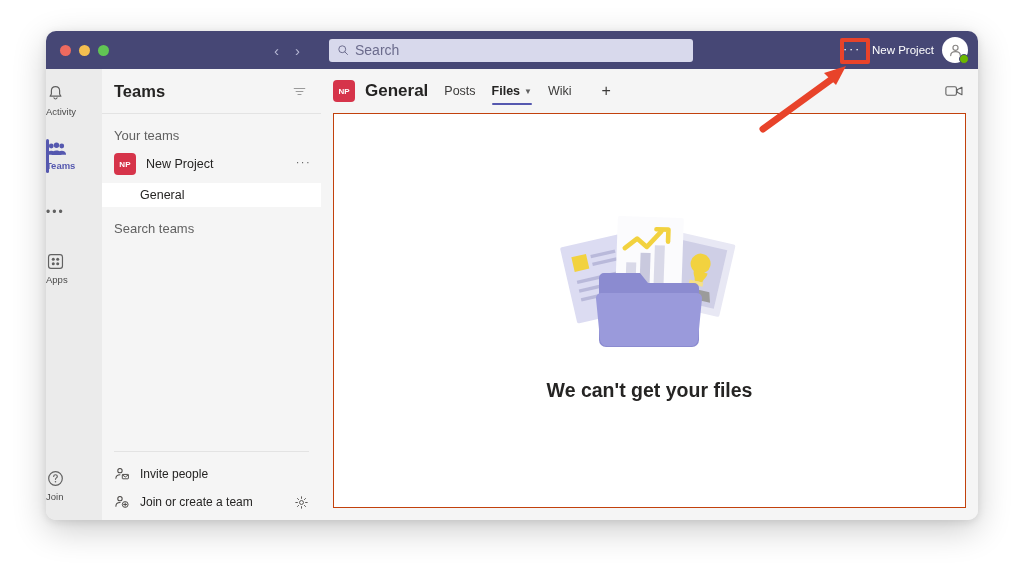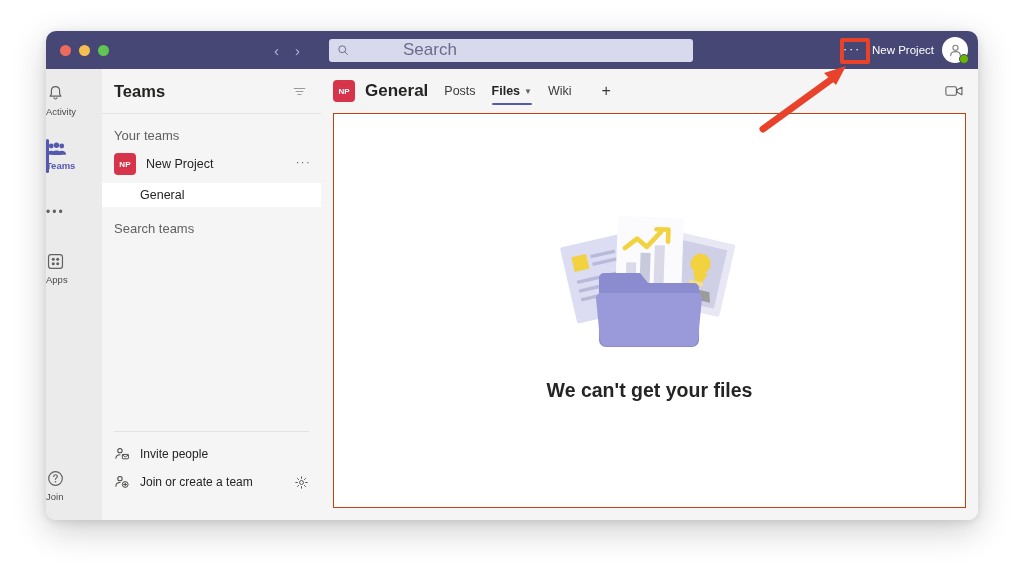--- a/index.html
+++ b/index.html
@@ -34,21 +34,21 @@
   .dot.green { background: #61c554; }
 
   .navarrows { position: absolute; left: 228px; display: flex; gap: 16px; align-items: center; }
   .navarrow { color: #b7b8d4; font-size: 15px; line-height: 1; user-select: none; }
 
   .searchbox {
     position: absolute; left: 283px; width: 364px; height: 23px;
     background: #d8d9ec; border-radius: 3px;
     display: flex; align-items: center; padding: 0 8px; gap: 6px;
   }
-  .search-ph { font-size: 17px; color: #6b6b8c; margin-left: 48px; }
+  .search-ph { font-size: 14px; color: #6b6b8c; }
 
   .tb-right { position: absolute; right: 10px; display: flex; align-items: center; gap: 8px; }
   .ellipsis-btn {
     width: 24px; height: 20px; display: flex; align-items: center; justify-content: center;
     letter-spacing: 1.6px; color: #ffffff; font-size: 13px; line-height: 1; padding-bottom: 4px;
   }
   .tb-user { font-size: 11.5px; color: #ffffff; }
   .avatar {
     position: relative; width: 26px; height: 26px; border-radius: 50%;
     background: #ffffff; display: flex; align-items: center; justify-content: center;
@@ -106,21 +106,21 @@
   }
   .team-name { font-size: 12.5px; color: #252423; flex: 1; }
   .row-dots { letter-spacing: 1.4px; color: #616161; font-size: 11px; line-height: 1; padding-bottom: 4px; }
 
   .channel {
     height: 24px; margin: 4px 0 0 0; display: flex; align-items: center;
     padding-left: 38px; font-size: 12.5px; color: #252423;
   }
   .channel.selected { background: #ffffff; font-weight: normal; }
 
-  .teams-foot { position: absolute; left: 0; bottom: 0; width: 100%; padding-bottom: 24px; }
+  .teams-foot { position: absolute; left: 0; bottom: 0; width: 100%; padding-bottom: 4px; }
   .foot-sep { height: 1px; background: #e3e3e3; margin: 0 12px 8px 12px; }
   .foot-row {
     height: 28px; display: flex; align-items: center; gap: 10px;
     padding: 0 12px; font-size: 12px; color: #252423;
   }
   .foot-row .flabel { flex: 1; }
 
   
   .main { flex: 1; background: #f5f5f5; display: flex; flex-direction: column; min-width: 0; }
   .main-head {

